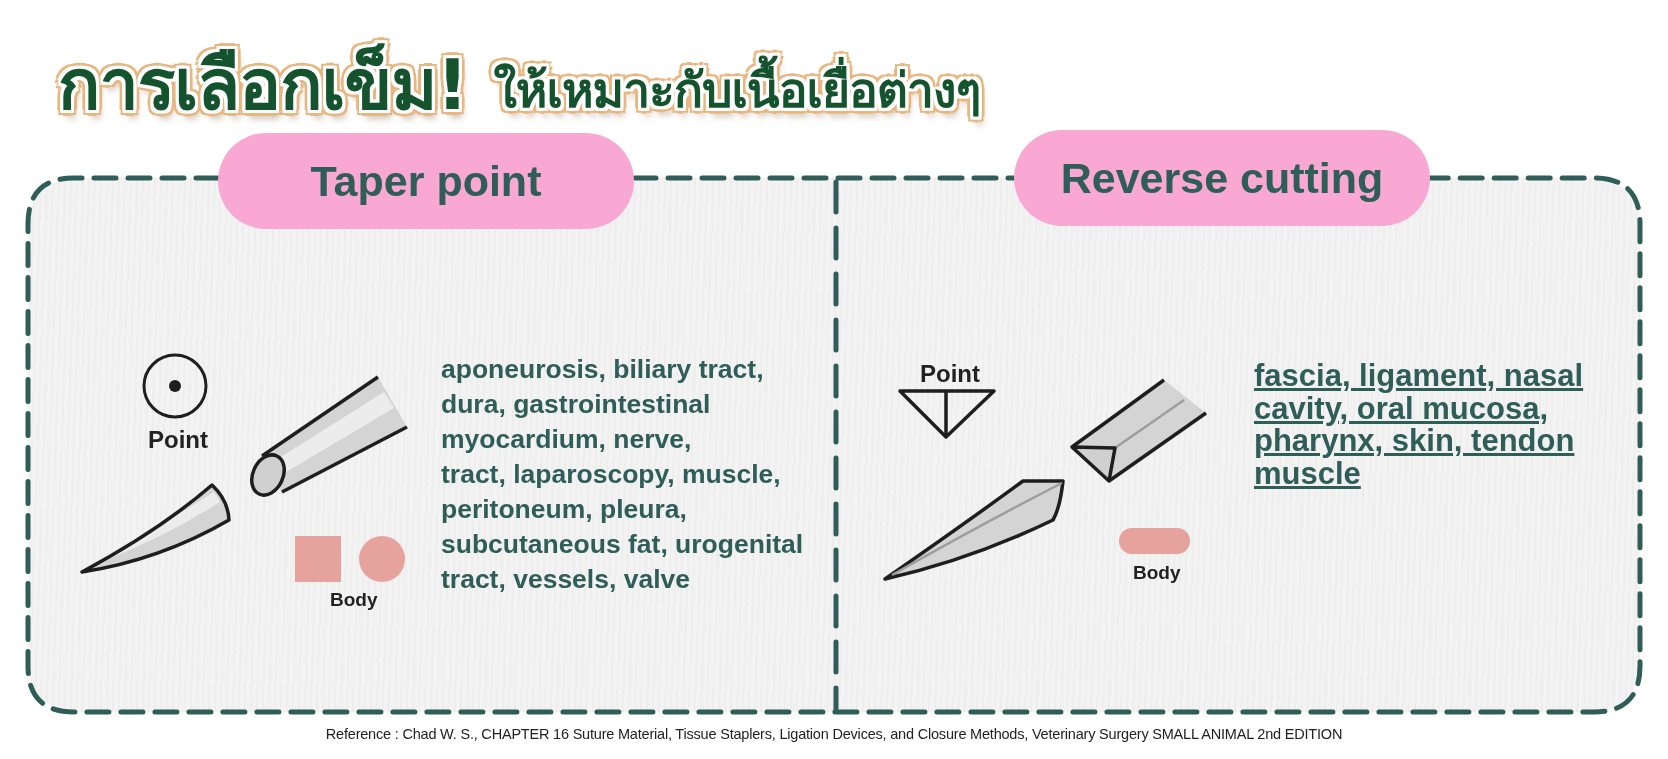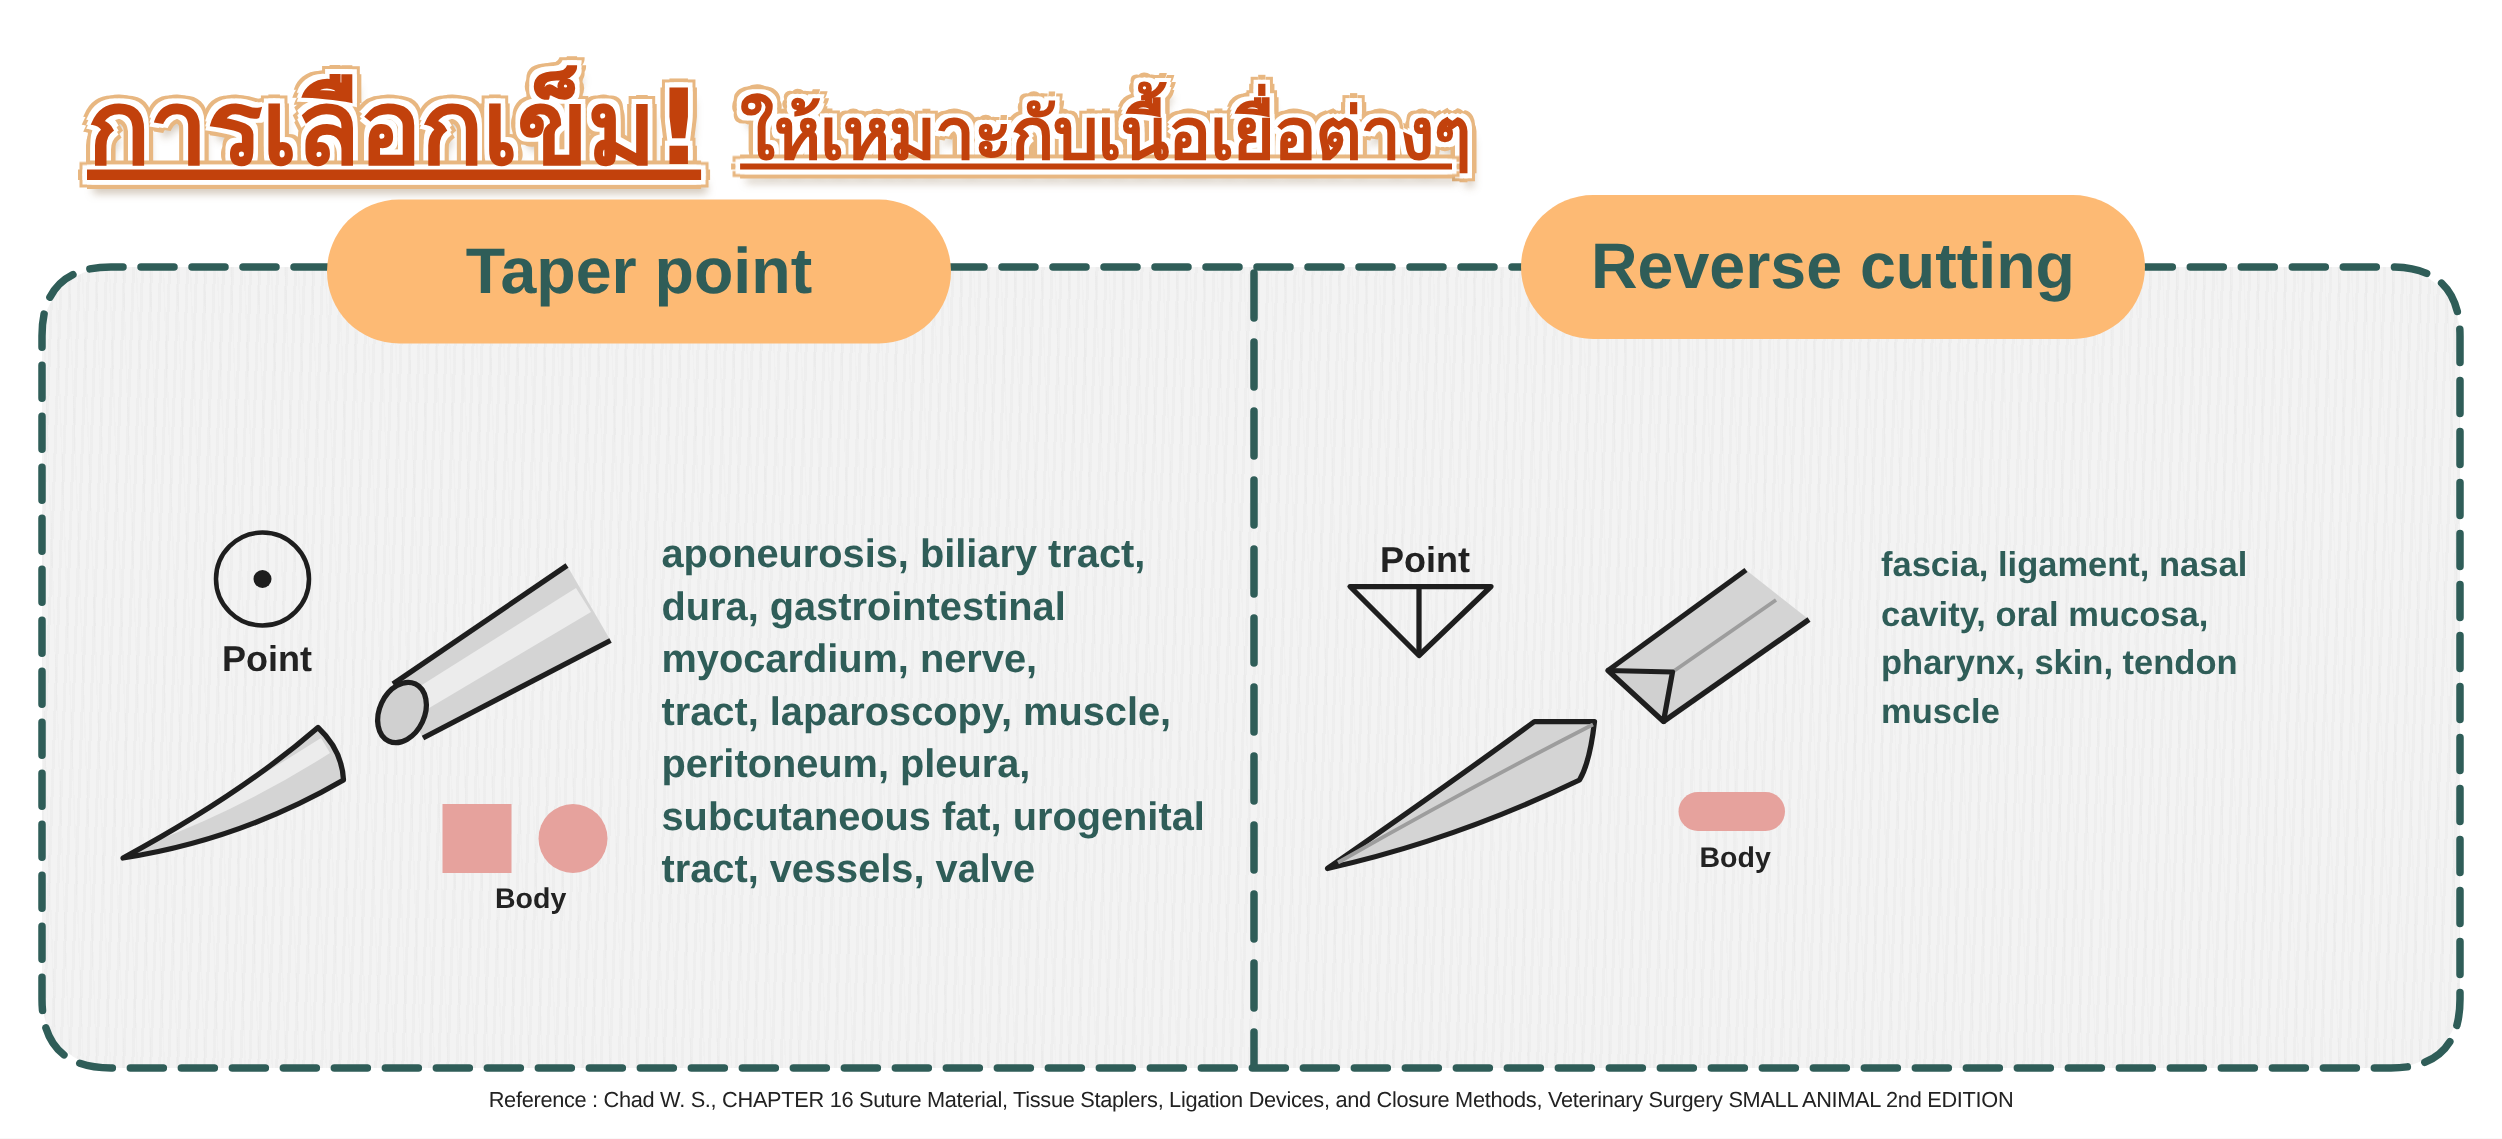--- a/index.html
+++ b/index.html
@@ -3,61 +3,61 @@
 <meta charset="utf-8">
 <style>
   html, body { margin:0; padding:0; }
   body {
     width:1668px; height:759px; position:relative; overflow:hidden;
     background:#ffffff;
     font-family:"DejaVu Sans", sans-serif;
   }
   .title-wrap { position:absolute; left:58px; top:20px; height:100px; display:flex; align-items:flex-end; gap:26px; }
   .title-main, .title-sub {
-    font-family:"DejaVu Sans", sans-serif; font-weight:bold; color:#c2410c;
+    font-family:"DejaVu Sans", sans-serif; font-weight:bold; color:#14532d;
     paint-order:stroke fill;
     -webkit-text-stroke:0;
     text-shadow:
       0 0 0 #fff,
       3px 0 0 #fff, -3px 0 0 #fff, 0 3px 0 #fff, 0 -3px 0 #fff,
       3px 3px 0 #fff, -3px -3px 0 #fff, 3px -3px 0 #fff, -3px 3px 0 #fff,
       6px 0 0 #e8b781, -6px 0 0 #e8b781, 0 6px 0 #e8b781, 0 -6px 0 #e8b781,
       5px 5px 0 #e8b781, -5px -5px 0 #e8b781, 5px -5px 0 #e8b781, -5px 5px 0 #e8b781,
       4px 9px 6px rgba(120,90,50,0.35);
-    white-space:nowrap; line-height:1;text-decoration:underline;
+    white-space:nowrap; line-height:1;
   }
   .title-main { font-size:70px; letter-spacing:-1px; }
   .title-sub  { font-size:48px; letter-spacing:-1px; padding-bottom:6px;text-align:right; }
 
   .panel {
     position:absolute; left:28px; top:178px; width:1612px; height:534px;
     border-radius:46px;
     background:
       repeating-linear-gradient(92deg, rgba(0,0,0,0.018) 0 2px, rgba(255,255,255,0) 2px 6px),
       repeating-linear-gradient(88deg, rgba(0,0,0,0.012) 0 1px, rgba(255,255,255,0) 1px 9px),
       #f3f3f3;
   }
   .panel-border { position:absolute; left:0; top:0; width:1668px; height:759px; pointer-events:none; }
 
   .pill {
-    position:absolute; background:#fdba74; border-radius:48px;
+    position:absolute; background:#f9a8d4; border-radius:48px;
     display:flex; align-items:center; justify-content:center;
     color:#2f5d58; font-family:"Liberation Sans", sans-serif; font-weight:bold; font-size:43px;
   }
   .pill-left  { left:218px; top:133px; width:416px; height:96px; }
   .pill-right { left:1014px; top:130px; width:416px; height:96px; }
 
   .illus { position:absolute; left:0; top:0; width:1668px; height:759px; }
   .lbl { position:absolute; font-family:"Liberation Sans", sans-serif; font-weight:bold; color:#222; font-size:24px; }
 
   .tissue {
     position:absolute; color:#2f5d58; font-family:"Liberation Sans", sans-serif; font-weight:bold;
   }
   .tissue-left  { left:441px; top:352px; width:380px; font-size:26.5px; line-height:35px; }
-  .tissue-right { left:1254px; top:360px; width:360px; font-size:23px; line-height:32.5px; }
+  .tissue-right { left:1254px; top:360px; width:360px; font-size:31px; line-height:32.5px;text-decoration:underline; }
 
   .reference {
     position:absolute; left:0; width:1668px; top:726px; text-align:center;
     font-family:"Liberation Sans", sans-serif; font-size:14.5px; color:#222; letter-spacing:-0.2px;
   }
 </style>
 </head>
 <body>
 
 <div class="title-wrap">

